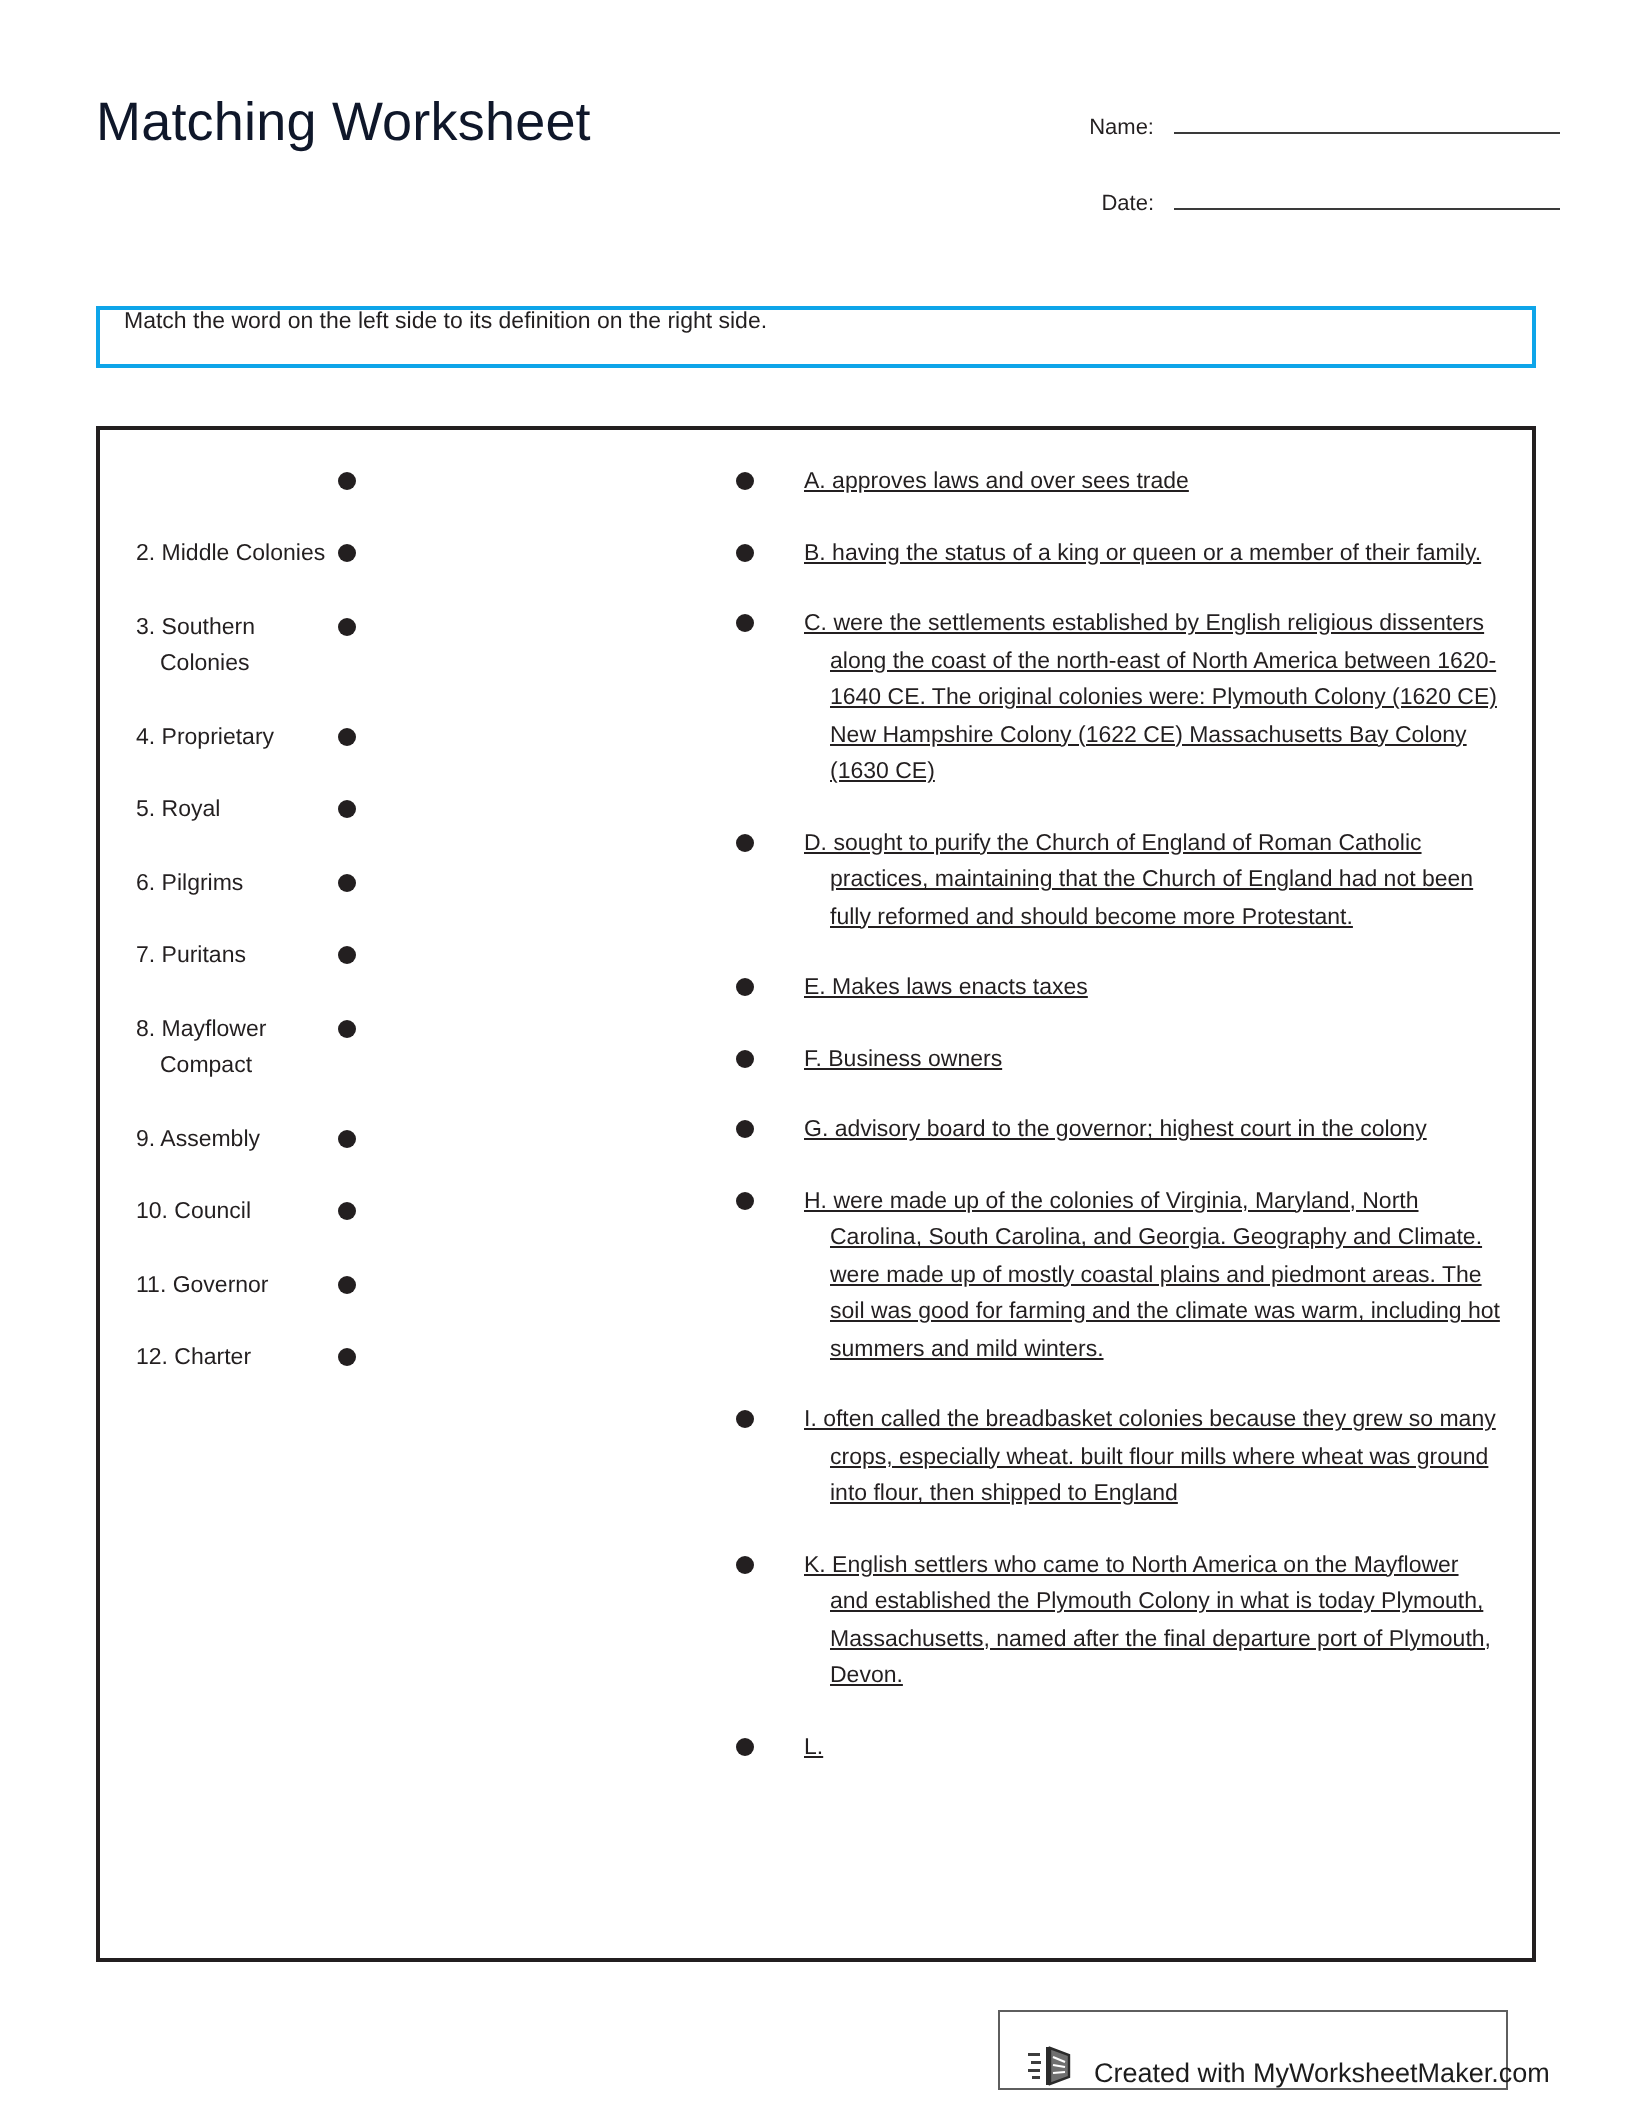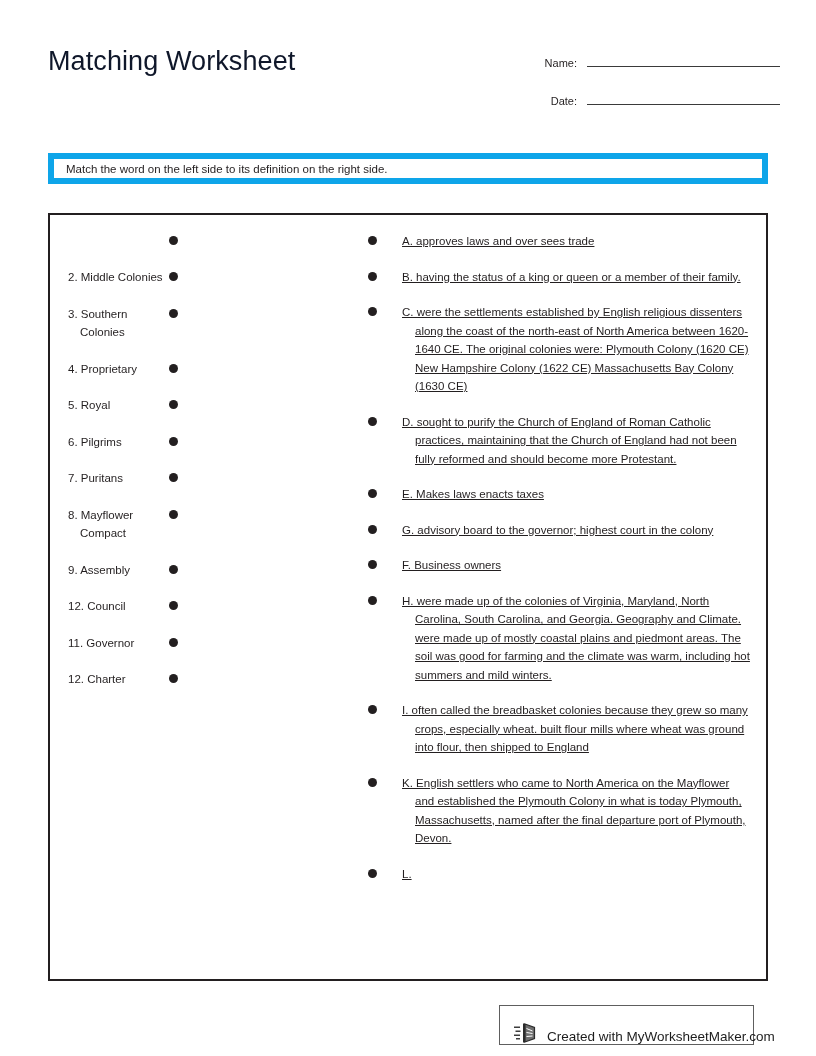--- a/index.html
+++ b/index.html
@@ -57,24 +57,23 @@
     height: 14px;
   }
 
   
   .instruction-box {
     position: absolute;
     left: 48px;
     top: 153px;
     width: 720px;
     height: 31px;
-    border: 6px solid #0ea5e9;
-    box-sizing: border-box;
-    display: flex;
-    align-items: center;
+    border: 2px solid #0ea5e9;
+    box-sizing: border-box;
+    display: flex;
   }
   .instruction-text {
     padding-left: 12px;
     font-size: 11.5px;
     color: #231f20;
   }
 
   
   .match-panel {
     position: absolute;
@@ -233,21 +232,21 @@
       </div>
       <div class="term-row">
         <div class="term-text">8. Mayflower Compact</div>
         <span class="dot"></span>
       </div>
       <div class="term-row">
         <div class="term-text">9. Assembly</div>
         <span class="dot"></span>
       </div>
       <div class="term-row">
-        <div class="term-text">12. Council</div>
+        <div class="term-text">10. Council</div>
         <span class="dot"></span>
       </div>
       <div class="term-row">
         <div class="term-text">11. Governor</div>
         <span class="dot"></span>
       </div>
       <div class="term-row">
         <div class="term-text">12. Charter</div>
         <span class="dot"></span>
       </div>
@@ -268,25 +267,25 @@
       <div class="def-row">
         <span class="dot"></span>
         <div class="def-text">D. sought to purify the Church of England of Roman Catholic practices, maintaining that the Church of England had not been fully reformed and should become more Protestant.</div>
       </div>
       <div class="def-row">
         <span class="dot"></span>
         <div class="def-text">E. Makes laws enacts taxes</div>
       </div>
       <div class="def-row">
         <span class="dot"></span>
+        <div class="def-text">F. Business owners</div>
+      </div>
+      <div class="def-row">
+        <span class="dot"></span>
         <div class="def-text">G. advisory board to the governor; highest court in the colony</div>
-      </div>
-      <div class="def-row">
-        <span class="dot"></span>
-        <div class="def-text">F. Business owners</div>
       </div>
       <div class="def-row">
         <span class="dot"></span>
         <div class="def-text">H. were made up of the colonies of Virginia, Maryland, North Carolina, South Carolina, and Georgia. Geography and Climate. were made up of mostly coastal plains and piedmont areas. The soil was good for farming and the climate was warm, including hot summers and mild winters.</div>
       </div>
       <div class="def-row">
         <span class="dot"></span>
         <div class="def-text">I. often called the breadbasket colonies because they grew so many crops, especially wheat. built flour mills where wheat was ground into flour, then shipped to England</div>
       </div>
       <div class="def-row">

